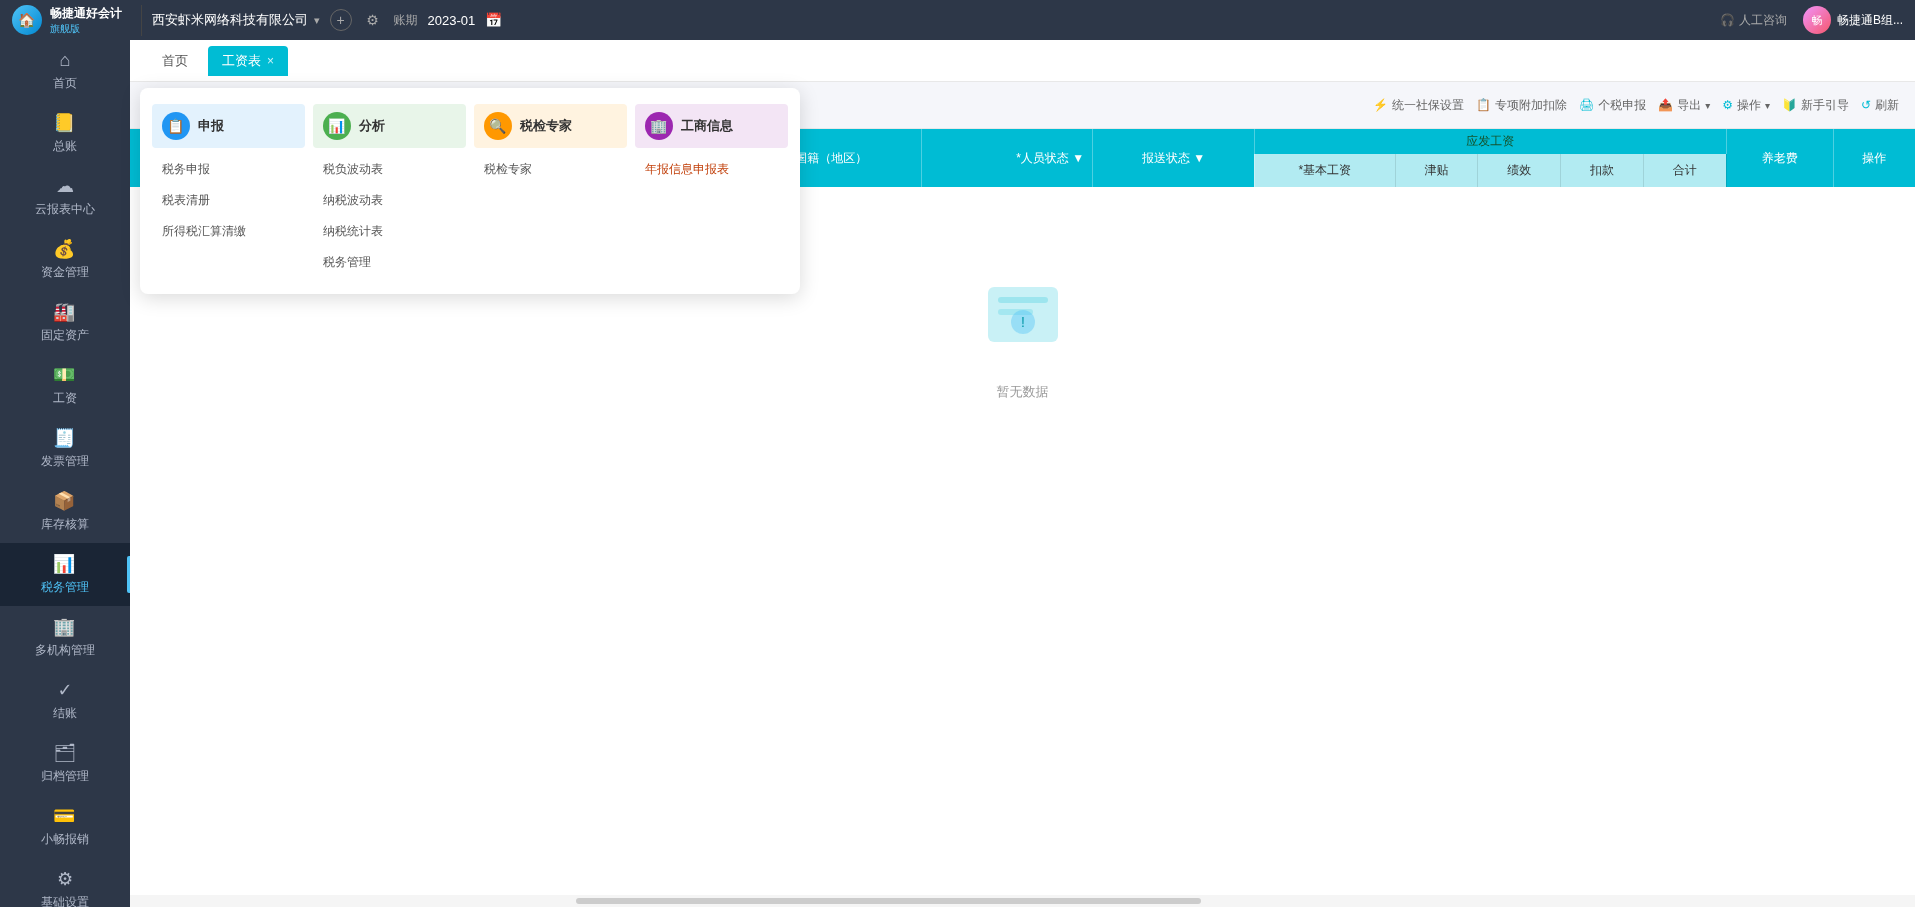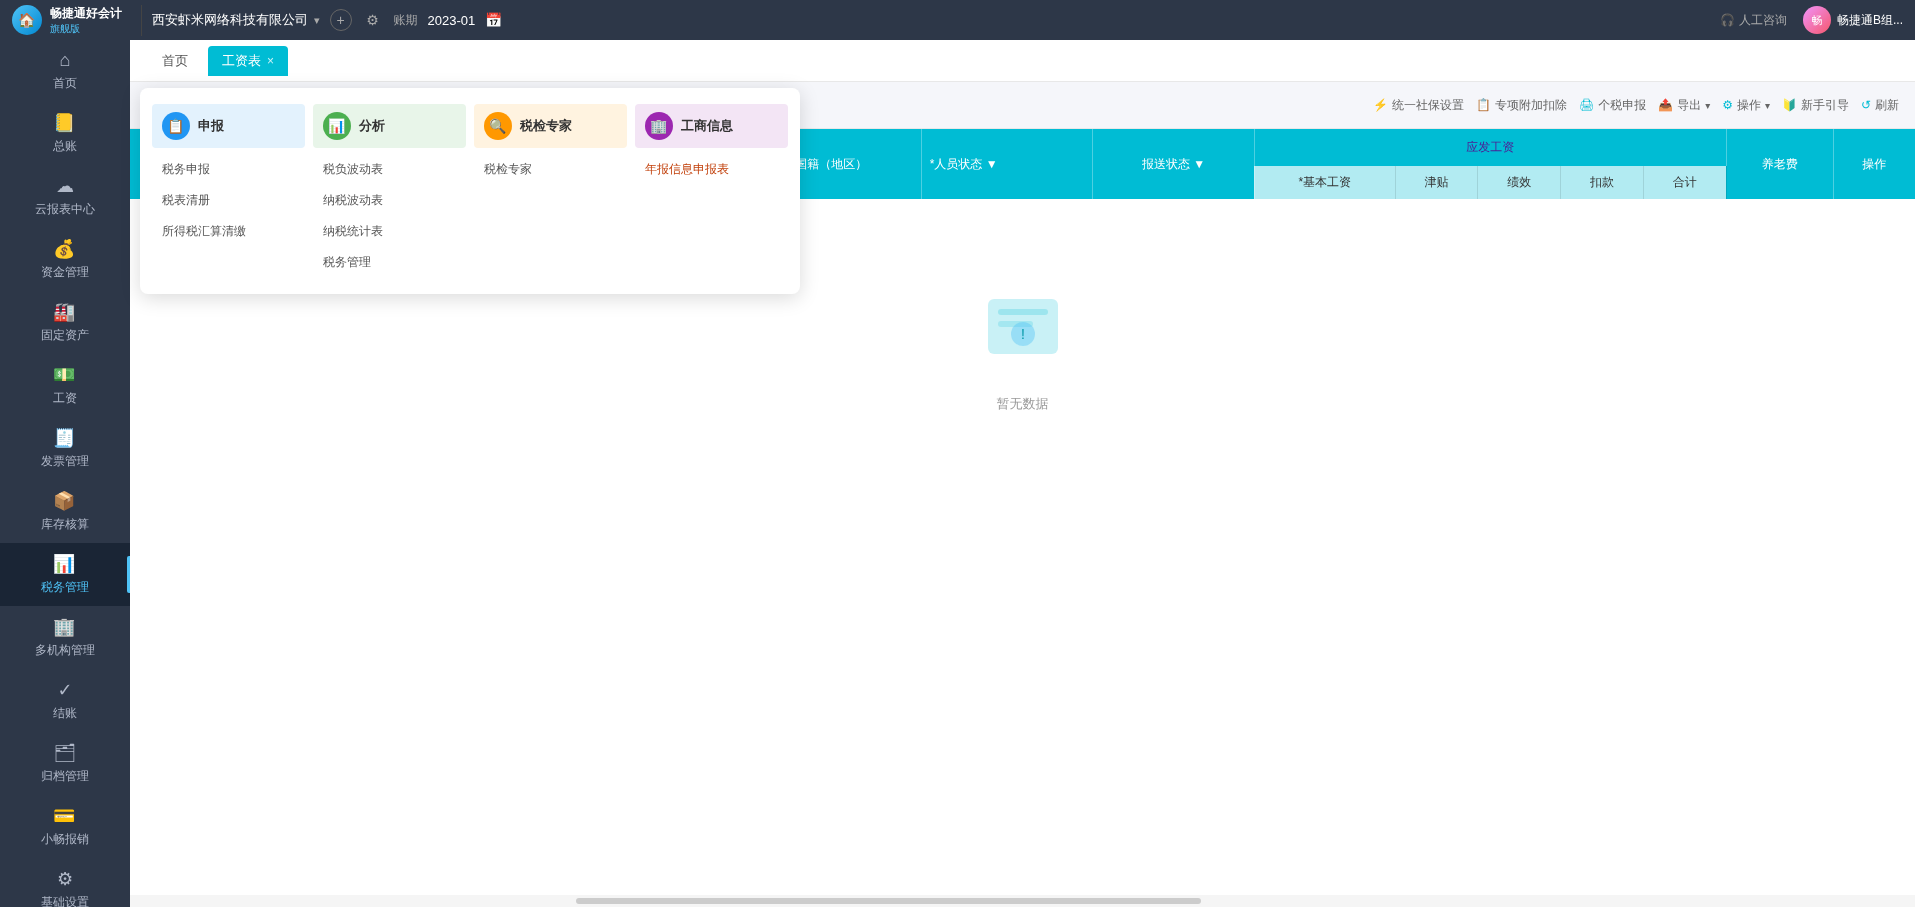--- a/index.html
+++ b/index.html
@@ -174,23 +174,23 @@
                 <input type="checkbox" style="">
               </th>
               <th style="background:#00bcd4;color:#fff;padding:10px 8px;font-size:12px;font-weight:normal;text-align:center;border-right:1px solid rgba(255,255,255,0.3);" rowspan="2">工号</th>
               <th style="background:#00bcd4;color:#fff;padding:10px 8px;font-size:12px;font-weight:normal;text-align:center;border-right:1px solid rgba(255,255,255,0.3);cursor:pointer;" rowspan="2">
                 ⇅ *姓名
               </th>
               <th style="background:#00bcd4;color:#fff;padding:10px 8px;font-size:12px;font-weight:normal;text-align:center;border-right:1px solid rgba(255,255,255,0.3);" rowspan="2">*部门</th>
               <th style="background:#00bcd4;color:#fff;padding:10px 8px;font-size:12px;font-weight:normal;text-align:center;border-right:1px solid rgba(255,255,255,0.3);" rowspan="2">*证据类型</th>
               <th style="background:#00bcd4;color:#fff;padding:10px 8px;font-size:12px;font-weight:normal;text-align:center;border-right:1px solid rgba(255,255,255,0.3);" rowspan="2">*证据号码</th>
               <th style="background:#00bcd4;color:#fff;padding:10px 8px;font-size:12px;font-weight:normal;text-align:center;border-right:1px solid rgba(255,255,255,0.3);" rowspan="2">国籍（地区）</th>
-              <th style="background:#00bcd4;color:#fff;padding:10px 8px;font-size:12px;font-weight:normal;text-align:left;border-right:1px solid rgba(255,255,255,0.3);cursor:pointer;" rowspan="2">*人员状态 ▼</th>
+              <th style="background:#00bcd4;color:#fff;padding:10px 8px;font-size:12px;font-weight:normal;text-align:right;border-right:1px solid rgba(255,255,255,0.3);cursor:pointer;" rowspan="2">*人员状态 ▼</th>
               <th style="background:#00bcd4;color:#fff;padding:10px 8px;font-size:12px;font-weight:normal;text-align:center;border-right:1px solid rgba(255,255,255,0.3);cursor:pointer;" rowspan="2">报送状态 ▼</th>
-              <th colspan="5" style="background:#00bcd4;color:#4c1d95;padding:10px 8px;font-size:12px;font-weight:normal;text-align:center;border-right:1px solid rgba(255,255,255,0.3);">应发工资</th>
+              <th colspan="5" style="background:#00bcd4;color:#14532d;padding:4px 8px;font-size:12px;font-weight:normal;text-align:center;border-right:1px solid rgba(255,255,255,0.3);">应发工资</th>
               <th style="background:#00bcd4;color:#fff;padding:10px 8px;font-size:12px;font-weight:normal;text-align:center;border-right:1px solid rgba(255,255,255,0.3);" rowspan="2">养老费</th>
               <th style="background:#00bcd4;color:#fff;padding:10px 8px;font-size:12px;font-weight:normal;text-align:center;" rowspan="2">操作</th>
             </tr>
             <tr>
               <th style="background:#b2ebf2;color:#333;padding:8px;font-size:12px;font-weight:normal;text-align:center;border-right:1px solid rgba(0,0,0,0.1);">*基本工资</th>
               <th style="background:#b2ebf2;color:#333;padding:8px;font-size:12px;font-weight:normal;text-align:center;border-right:1px solid rgba(0,0,0,0.1);">津贴</th>
               <th style="background:#b2ebf2;color:#333;padding:8px;font-size:12px;font-weight:normal;text-align:center;border-right:1px solid rgba(0,0,0,0.1);">绩效</th>
               <th style="background:#b2ebf2;color:#333;padding:8px;font-size:12px;font-weight:normal;text-align:center;border-right:1px solid rgba(0,0,0,0.1);">扣款</th>
               <th style="background:#b2ebf2;color:#333;padding:8px;font-size:12px;font-weight:normal;text-align:center;border-right:1px solid rgba(0,0,0,0.1);">合计</th>
             </tr>

